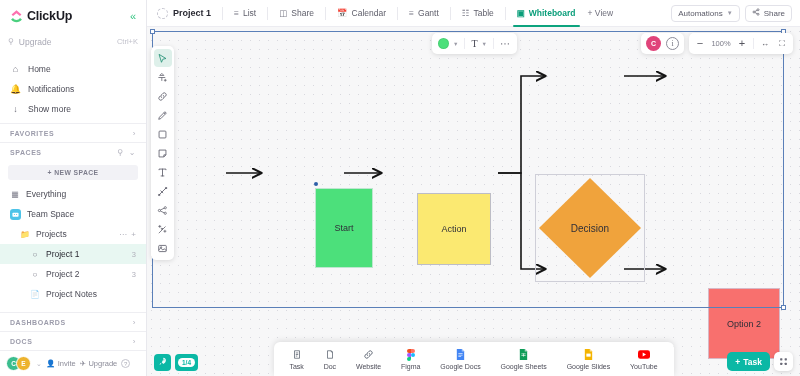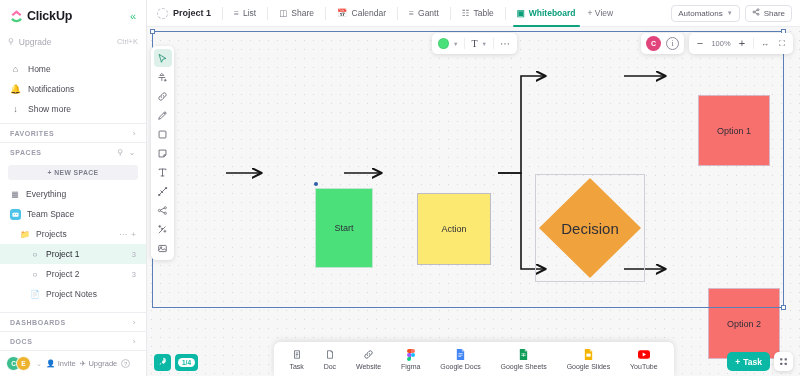--- a/index.html
+++ b/index.html
@@ -179,21 +179,21 @@
     position: absolute; display: flex; align-items: center; justify-content: center;
     font-size: 9px; color: #2f2f38; text-align: center;
   }
   .n-start  { left: 168px; top: 161px; width: 58px; height: 80px; background: #4ce07b; border: 1px solid #bfe6d0; }
   .n-action { left: 270px; top: 166px; width: 74px; height: 72px; background: #fbe971; border: 1px solid #bdbdc6; }
   .n-decwrap{ left: 388px; top: 147px; width: 110px; height: 108px; background: transparent; border: 1px solid #cfcfd8; }
   .n-diamond{ position: absolute; left: 390px; top: 149px; width: 106px; height: 104px; }
   .n-opt1   { left: 551px; top: 68px;  width: 72px; height: 71px; background: #f8706e; border: 1px solid #d7b8c6; }
   .n-opt2   { left: 561px; top: 261px; width: 72px; height: 71px; background: #f8706e; border: 1px solid #d7b8c6; }
   .dia-label { position: absolute; left: 390px; top: 149px; width: 106px; height: 104px;
-               display: flex; align-items: center; justify-content: center; font-size: 15px; color: #2f2f38; }
+               display: flex; align-items: center; justify-content: center; font-size: 10px; color: #2f2f38; }
 
   svg.wires { position: absolute; inset: 0; width: 100%; height: 100%; pointer-events: none; }
 
   
   .selbox { position: absolute; left: 5px; top: 4px; width: 632px; height: 277px;
             border: 1px solid #5a7fb8; pointer-events: none; }
   .shandle { position: absolute; width: 5px; height: 5px; background: #fff; border: 1px solid #5a7fb8; }
   .bluedot { position: absolute; width: 4px; height: 4px; border-radius: 50%; background: #2d5fa8; }
 
   
@@ -438,23 +438,20 @@
       <div class="node n-action">
         <span>Action</span>
       </div>
 
       <div class="node n-decwrap"></div>
       <svg class="n-diamond" viewBox="0 0 106 104">
         <polygon points="53,2 104,52 53,102 2,52" fill="#f0a33c"></polygon>
       </svg>
       <div class="dia-label">Decision</div>
 
-      <div class="node n-opt1">
-        <span>Option 1</span>
-      </div>
 
       <div class="node n-opt2">
         <span>Option 2</span>
       </div>
 
       <div class="selbox">
         <span class="shandle" style="left:-3px;top:-3px"></span>
         <span class="shandle" style="right:-3px;top:-3px"></span>
         <span class="shandle" style="right:-3px;bottom:-3px"></span>
       </div>

